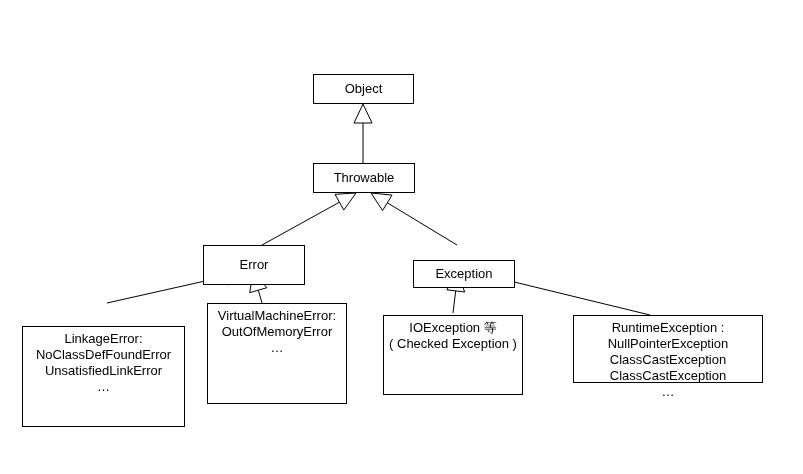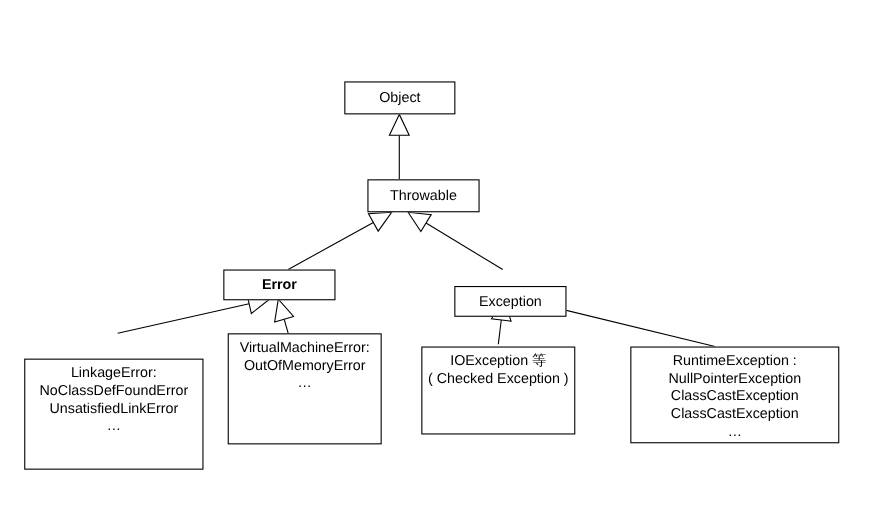--- a/index.html
+++ b/index.html
@@ -94,25 +94,25 @@
     <g>
       <line x1="491.5" y1="276.5" x2="650" y2="315"></line>
       <polygon points="473,272 489.4,285.2 493.6,267.8"></polygon>
     </g>
   </svg>
 
   <div class="box single" style="left:313px; top:74px; width:101px; height:30px;">
     <span>Object</span>
   </div>
 
-  <div class="box single" style="left:313px; top:163px; width:102px; height:30px;margin-left:21px;">
+  <div class="box single" style="left:313px; top:163px; width:102px; height:30px;">
     <span>Throwable</span>
   </div>
 
-  <div class="box single" style="left:203px; top:245px; width:102px; height:28px;font-weight:bold;">
+  <div class="box single" style="left:203px; top:245px; width:102px; height:40px;">
     <span>Error</span>
   </div>
 
   <div class="box single" style="left:413px; top:260px; width:102px; height:28px;">
     <span>Exception</span>
   </div>
 
   <div class="box multi" style="left:22px; top:303px; width:163px; height:101px;margin-top:23px;">
     <div class="ln">LinkageError:</div>
     <div class="ln">NoClassDefFoundError</div>
@@ -124,21 +124,21 @@
     <div class="ln">VirtualMachineError:</div>
     <div class="ln">OutOfMemoryError</div>
     <div class="ln">…</div>
   </div>
 
   <div class="box multi" style="left:383px; top:315px; width:140px; height:80px;">
     <div class="ln">IOException 等</div>
     <div class="ln">( Checked Exception )</div>
   </div>
 
-  <div class="box multi" style="left:573px; top:315px; width:190px; height:88px;">
+  <div class="box multi" style="left:573px; top:315px; width:190px; height:68px;">
     <div class="ln">RuntimeException :</div>
     <div class="ln">NullPointerException</div>
     <div class="ln">ClassCastException</div>
     <div class="ln">ClassCastException</div>
     <div class="ln">…</div>
   </div>
 
 </div>
 
 </body></html>

